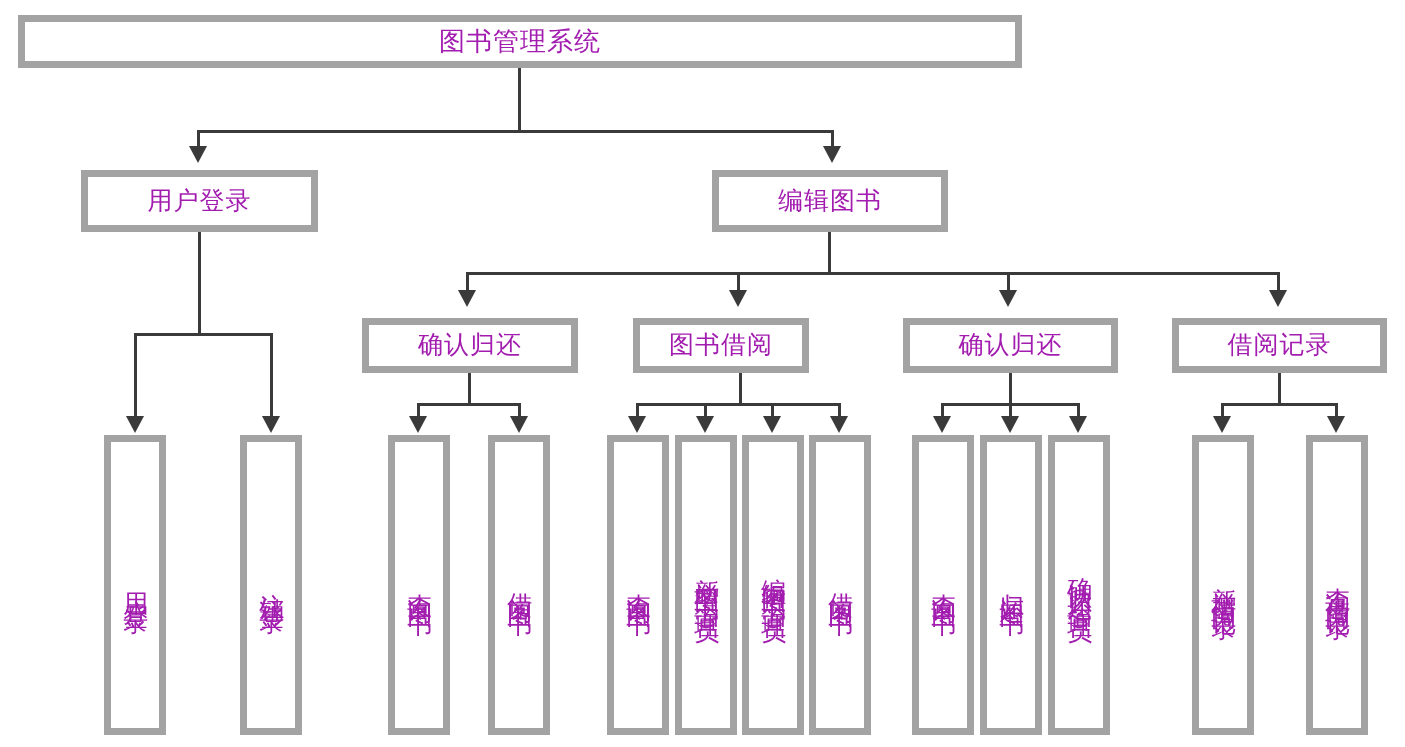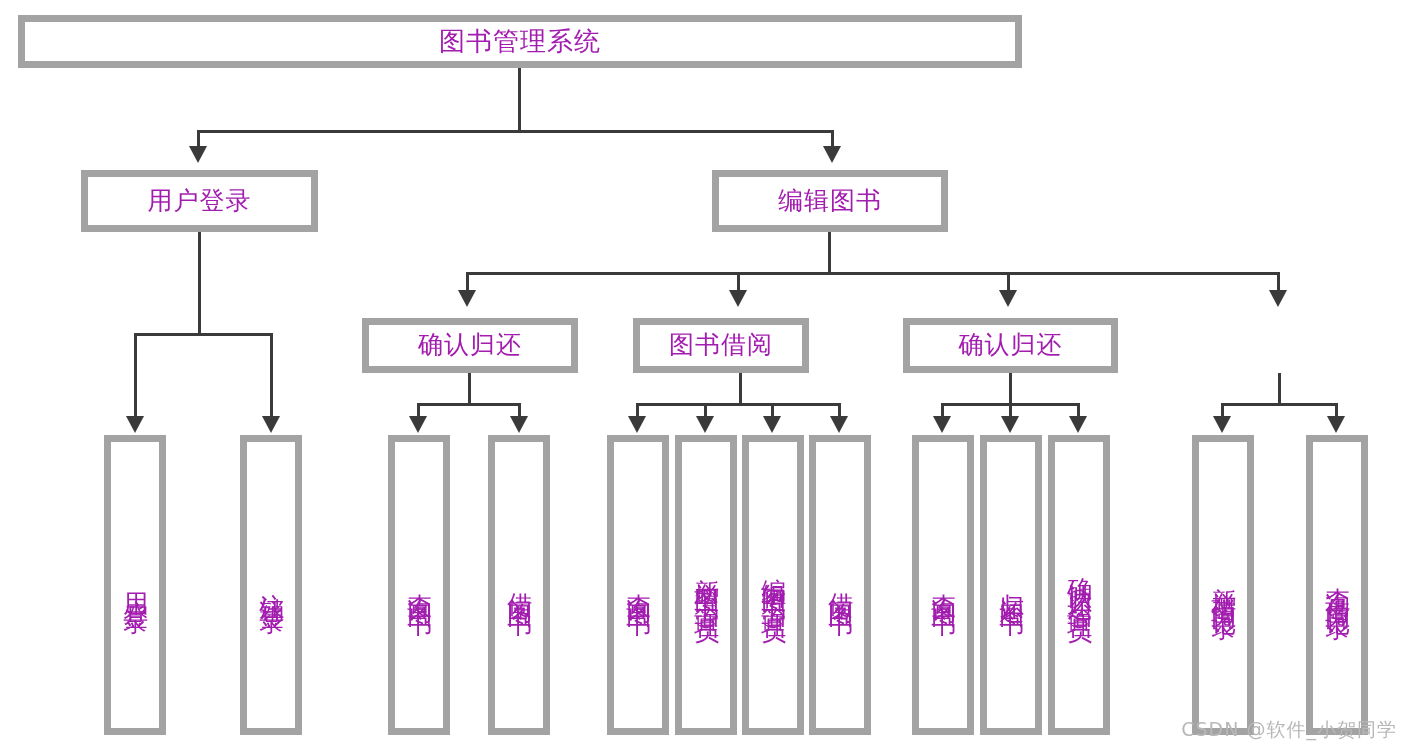--- a/index.html
+++ b/index.html
@@ -120,20 +120,23 @@
 
   <div class="node h" style="left:362px; top:318px; width:216px; height:55px;">
     <span class="label">确认归还</span>
   </div>
   <div class="node h" style="left:633px; top:318px; width:176px; height:55px;">
     <span class="label">图书借阅</span>
   </div>
   <div class="node h" style="left:903px; top:318px; width:215px; height:55px;">
     <span class="label">确认归还</span>
   </div>
+  <div class="node h" style="left:1172px; top:318px; width:215px; height:55px;">
+    <span class="label">借阅记录</span>
+  </div>
 
   <div class="seg vt" style="left:468px; top:373px; width:3px; height:32px;"></div>
   <div class="seg hz" style="left:417px; top:403px; width:104px; height:3px;"></div>
   <div class="seg vt" style="left:417px; top:403px; width:3px; height:15px;"></div>
   <div class="arrow" style="left:409px; top:416px;"></div>
   <div class="seg vt" style="left:518px; top:403px; width:3px; height:15px;"></div>
   <div class="arrow" style="left:510px; top:416px;"></div>
 
   <div class="seg vt" style="left:739px; top:373px; width:3px; height:32px;"></div>
   <div class="seg hz" style="left:636px; top:403px; width:204px; height:3px;"></div>
@@ -199,15 +202,14 @@
     <span class="label">确认归还（管理员）</span>
   </div>
 
   <div class="node v" style="left:1192px; top:435px; width:62px; height:300px;">
     <span class="label">新增借阅记录</span>
   </div>
   <div class="node v" style="left:1306px; top:435px; width:62px; height:300px;">
     <span class="label">查询借阅记录</span>
   </div>
 
-  <div class="watermark">CSDN @软件_小贺同学</div>
 
 </div>
 
 </body></html>

